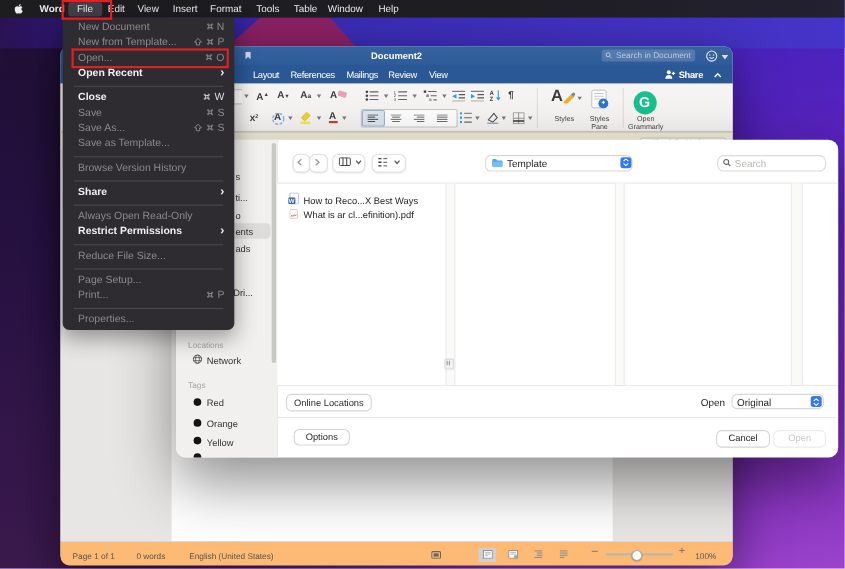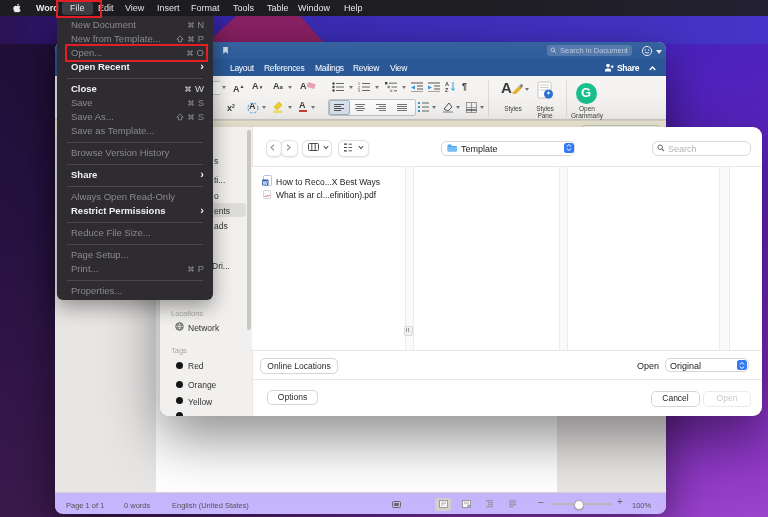--- a/index.html
+++ b/index.html
@@ -24,21 +24,21 @@
   
   #win{left:55px;top:42px;width:611px;height:471px;border-radius:8px;
        box-shadow:0 15px 45px rgba(0,0,0,.5);background:#e8e6e5;}
   #titlebar{left:0;top:0;width:611px;height:17px;border-radius:8px 8px 0 0;
     background:linear-gradient(#36639f,#2e5c9a);}
   #tabrow{left:0;top:17px;width:611px;height:17px;background:#2a5795;}
   #ribbon{left:0;top:34px;width:611px;height:43px;background:#f5f4f2;border-bottom:1px solid #cfccc9;}
   #beige{left:0;top:78px;width:611px;height:14px;background:#f2eedb;border-top:1px solid #dcd8c4;}
   #docarea{left:0;top:92px;width:611px;height:358px;background:#e8e6e5;}
   #page{left:101px;top:8px;width:401px;height:350px;background:#fff;}
-  #statusbar{left:0;top:450px;width:611px;height:21px;background:#c4b5fd;
+  #statusbar{left:0;top:450px;width:611px;height:21px;background:#fdba74;
      border-top:1px solid #d8d6d5;border-radius:0 0 8px 8px;color:#555;font-size:7.5px;}
   .tab{position:absolute;top:4px;font-size:8.5px;color:#fff;line-height:10px;letter-spacing:-.3px;}
   .ric{position:absolute;font-size:9px;font-weight:bold;color:#3c3c3c;line-height:11px;}
   .ric .tu{font-size:5px;vertical-align:4px;color:#444;}
   .ric .td{font-size:5px;vertical-align:0px;color:#444;}
   .tri{position:absolute;width:0;height:0;border-left:2.5px solid transparent;
        border-right:2.5px solid transparent;border-top:3px solid #777;}
   .rlab{position:absolute;font-size:6.5px;color:#444;text-align:center;line-height:7px;}
   
   #menu{left:57px;top:16px;width:156px;height:282px;background:#2e2c30;
@@ -74,20 +74,21 @@
 <div id="desktop" class="abs"></div>
 <div id="desk-dark" class="abs"></div>
 <div id="desk-band" class="abs"></div>
 <div id="desk-facet" class="abs"></div>
 
 <div id="win" class="abs">
   <div id="titlebar" class="abs">
     <svg class="abs" style="left:167px;top:5px" width="7" height="7" viewBox="0 0 8 9">
         <path fill="#cfd9e8" d="M1 0h6v9L4 6 1 9z"></path>
       </svg>
+    <div class="abs" style="left:0;width:611px;text-align:center;top:4px;font-size:8.5px;font-weight:bold;color:#fff;">Document2</div>
     <div class="abs" style="left:492px;top:2.5px;width:85px;height:11px;background:rgba(255,255,255,.17);border-radius:3px;font-size:7.5px;color:#bcc9dd;line-height:11px;">
       <svg style="position:absolute;left:3px;top:2px" width="7" height="7" viewBox="0 0 10 10">
           <circle cx="4" cy="4" r="2.6" fill="none" stroke="#c6d1e2" stroke-width="1.2"></circle>
           <path d="M6 6 L8.5 8.5" stroke="#c6d1e2" stroke-width="1.2"></path>
         </svg>
       <span style="margin-left:13px;">Search in Document</span>
     </div>
     <svg class="abs" style="left:586px;top:2.5px" width="12" height="12" viewBox="0 0 12 12">
         <circle cx="6" cy="6" r="4.6" fill="none" stroke="#e6ecf4" stroke-width="1"></circle>
         <circle cx="4.3" cy="5" r=".7" fill="#e6ecf4"></circle>

